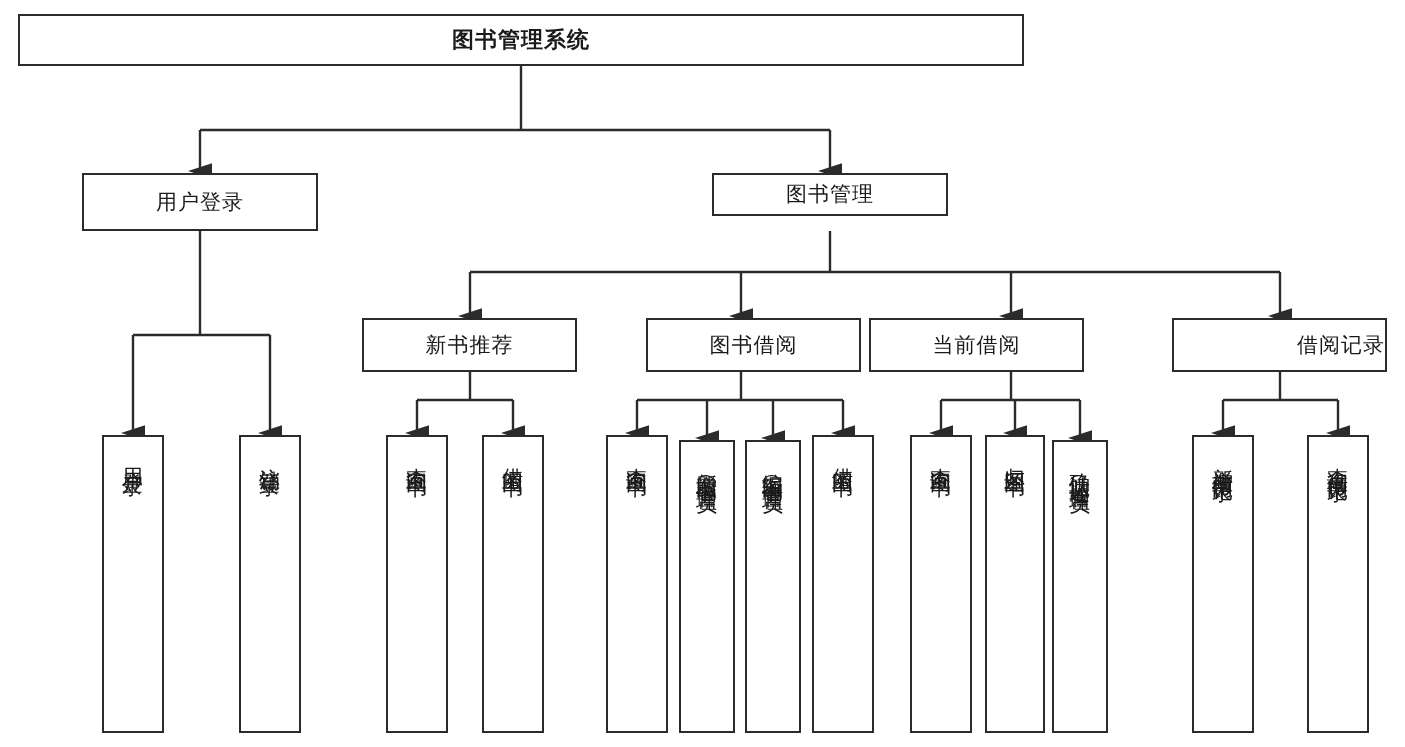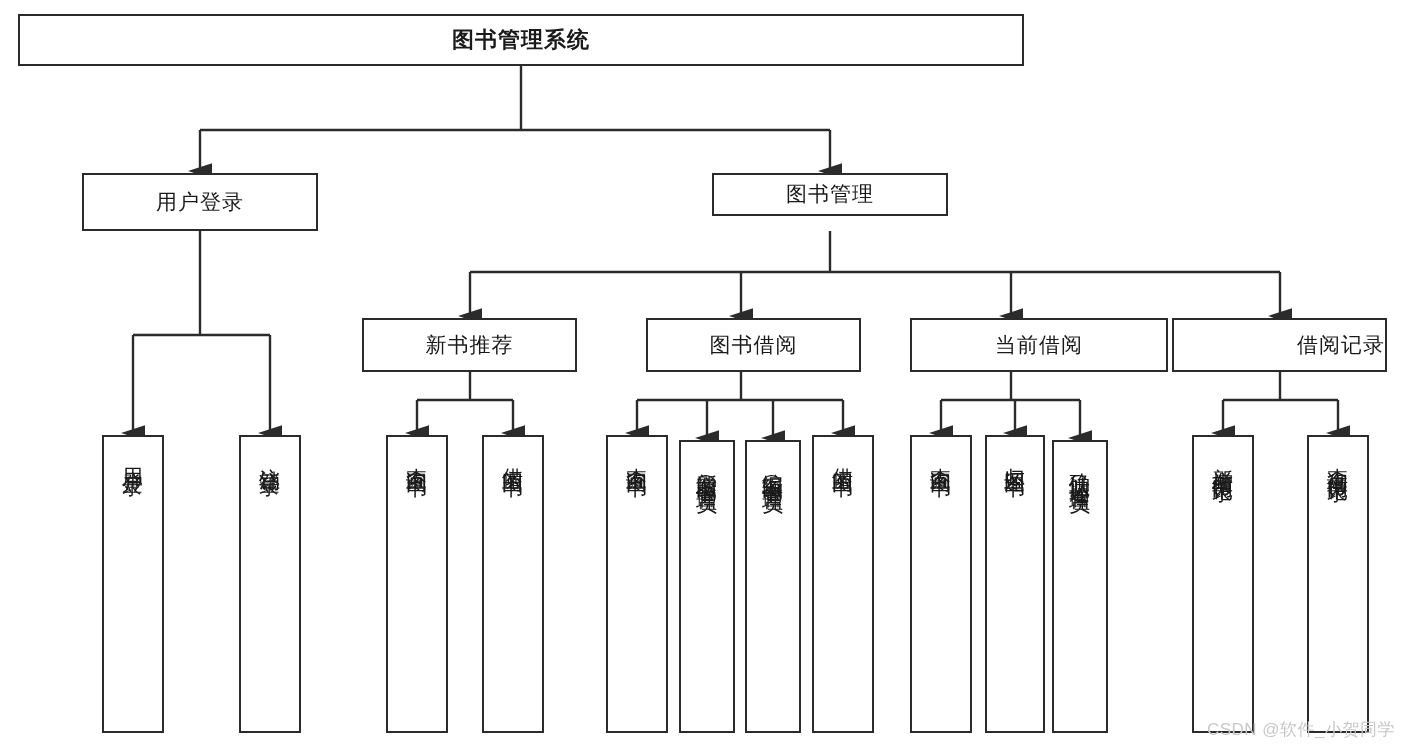--- a/index.html
+++ b/index.html
@@ -130,21 +130,21 @@
       </div>
       <div class="node h" style="left: 712px; top: 173px; width: 236px; height: 43px;">
         <span class="label">图书管理</span>
       </div>
       <div class="node h" style="left: 362px; top: 318px; width: 215px; height: 54px;">
         <span class="label">新书推荐</span>
       </div>
       <div class="node h" style="left: 646px; top: 318px; width: 215px; height: 54px;">
         <span class="label">图书借阅</span>
       </div>
-      <div class="node h" style="left: 910px; top: 318px; width: 258px; height: 54px;">
+      <div class="node h" style="left: 869px; top: 318px; width: 215px; height: 54px;">
         <span class="label">当前借阅</span>
       </div>
       <div class="node h" style="left: 1172px; top: 318px; width: 215px; height: 54px; justify-content: flex-end;">
         <span class="label">借阅记录</span>
       </div>
       <div class="node v" style="left: 102px; top: 435px; width: 62px; height: 298px;">
         <span class="label">用户登录</span>
       </div>
       <div class="node v" style="left: 239px; top: 435px; width: 62px; height: 298px;">
         <span class="label">注销登录</span>
@@ -177,14 +177,13 @@
         <span class="label">确认归还（管理员）</span>
       </div>
       <div class="node v" style="left: 1192px; top: 435px; width: 62px; height: 298px;">
         <span class="label">新增借阅记录</span>
       </div>
       <div class="node v" style="left: 1307px; top: 435px; width: 62px; height: 298px;">
         <span class="label">查询借阅记录</span>
       </div>
     </div>
 
-  <div class="watermark">CSDN @软件_小贺同学</div>
 </div>
 
 </body></html>

